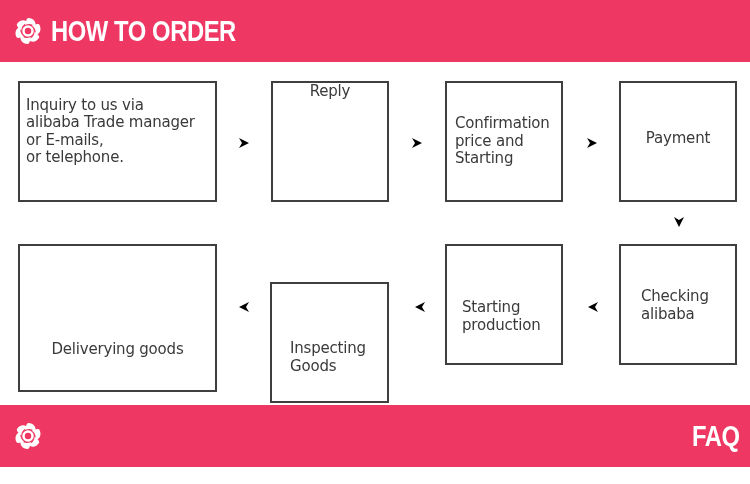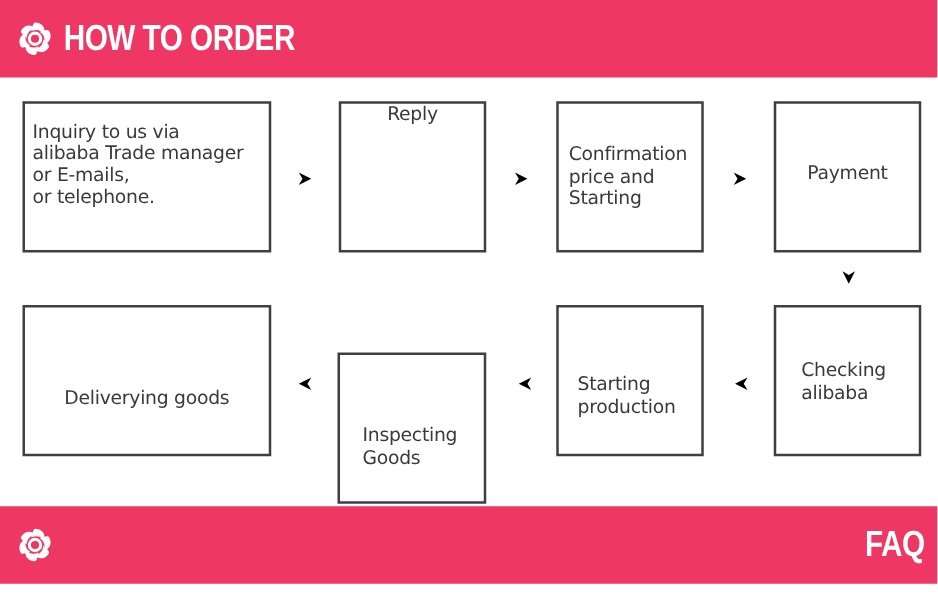--- a/index.html
+++ b/index.html
@@ -90,21 +90,21 @@
 </svg>
 
 <div class="step" style="left:619px; top:81px; width:118px; height:121px; justify-content:center; padding-top:47px;">
   <span class="label">Payment</span>
 </div>
 
 <svg class="arrow" style="left:673px; top:216px;" viewBox="0 0 12 12">
   <path d="M1,1 L6,4 L11,1 L6,11 Z" fill="#000"></path>
 </svg>
 
-<div class="step" style="left:18px; top:244px; width:199px; height:121px; justify-content:center; padding-top:64px;">
+<div class="step" style="left:18px; top:244px; width:199px; height:148px; justify-content:center; padding-top:64px;align-items:center;">
   <span class="label">Deliverying goods</span>
 </div>
 
 <svg class="arrow" style="left:238px; top:301px;" viewBox="0 0 12 12">
   <path d="M11,1 L1,6 L11,11 L8,6 Z" fill="#000"></path>
 </svg>
 
 <div class="step" style="left:270px; top:244px; width:119px; height:121px; padding-left:18px; padding-top:56px;margin-top:38px;">
   <span class="label">Inspecting
 Goods</span>

